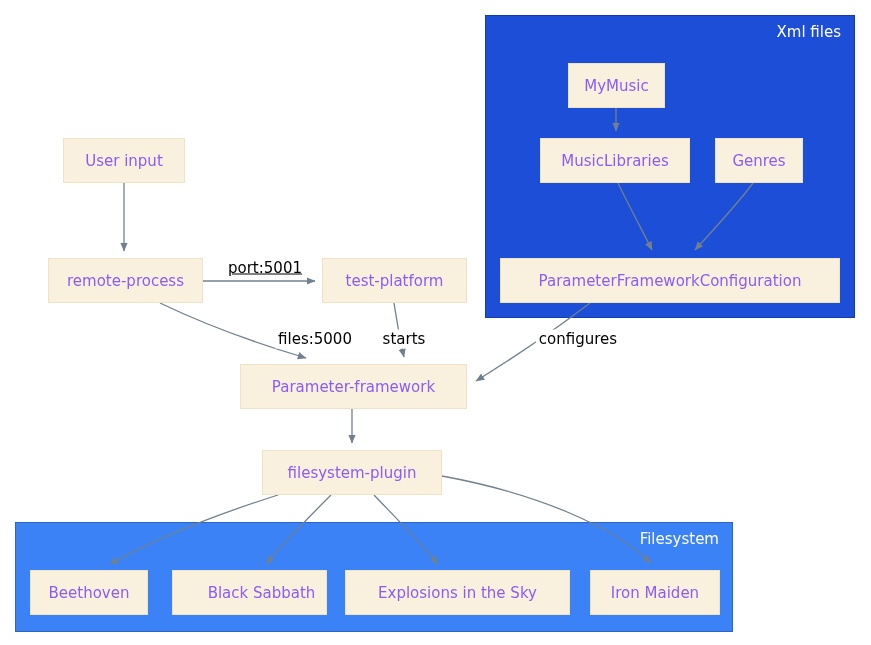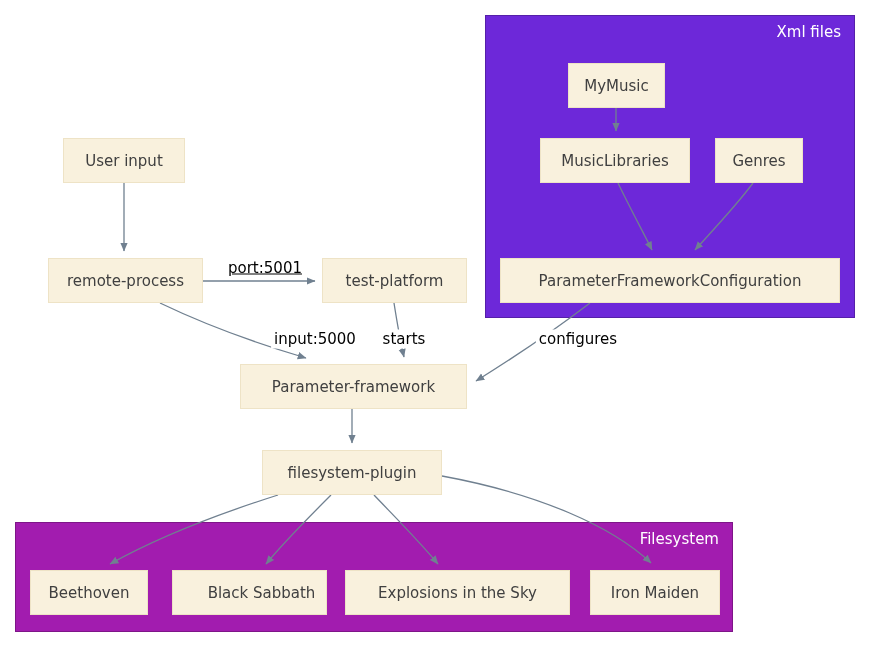--- a/index.html
+++ b/index.html
@@ -38,21 +38,21 @@
   svg.edges > path {
     stroke: #708090;
     stroke-width: 1.3;
     fill: none;
   }
   .node {
     position: absolute;
     box-sizing: border-box;
     background: #f9f1dd;
     border: 1px solid #eee3c6;
-    color: #404040;
+    color: #8b5cf6;
     font-size: 15px;
     display: flex;
     align-items: center;
     justify-content: center;
     white-space: nowrap;
   }
   .edge-label {
     position: absolute;
     transform: translate(-50%, -50%);
     font-size: 15px;
@@ -61,26 +61,26 @@
     padding: 0 3px;
     line-height: 19px;
     white-space: nowrap;
   }
 </style>
 </head>
 <body>
 
 <div class="canvas">
 
-  <div class="cluster" style="left: 485px; top: 15px; width: 370px; height: 303px; background: #6d28d9;">
+  <div class="cluster" style="left: 485px; top: 15px; width: 370px; height: 303px; background: #1d4ed8;">
     <div class="cluster-label">Xml files</div>
   </div>
 
 
-  <div class="cluster" style="left: 15px; top: 522px; width: 718px; height: 110px; background: #a21caf;">
+  <div class="cluster" style="left: 15px; top: 522px; width: 718px; height: 110px; background: #3b82f6;">
     <div class="cluster-label">Filesystem</div>
   </div>
 
   <svg class="edges" width="871" height="645" viewBox="0 0 871 645">
     <defs>
       <marker id="arrow" viewBox="0 0 10 10" refX="8.5" refY="5" markerWidth="7.5" markerHeight="7.5" orient="auto-start-reverse">
         <path d="M 0 1.2 L 9 5 L 0 8.8 z" fill="#708090"></path>
       </marker>
     </defs>
     <path d="M124,183 L124,251" marker-end="url(#arrow)"></path>
@@ -119,19 +119,19 @@
   <div class="node" style="left:30px; top:570px; width:118px; height:45px;">Beethoven</div>
 
   <div class="node" style="left:172px; top:570px; width:155px; height:45px;padding-left:24px;">Black Sabbath</div>
 
   <div class="node" style="left:345px; top:570px; width:225px; height:45px;text-align:right;">Explosions in the Sky</div>
 
   <div class="node" style="left:590px; top:570px; width:130px; height:45px;">Iron Maiden</div>
 
   <div class="edge-label" style="left:265px; top:268px;text-decoration:underline;">port:5001</div>
 
-  <div class="edge-label" style="left:315px; top:339px;">input:5000</div>
+  <div class="edge-label" style="left:315px; top:339px;">files:5000</div>
 
   <div class="edge-label" style="left:404px; top:339px;">starts</div>
 
   <div class="edge-label" style="left:578px; top:339px;">configures</div>
 
 </div>
 
 </body></html>

